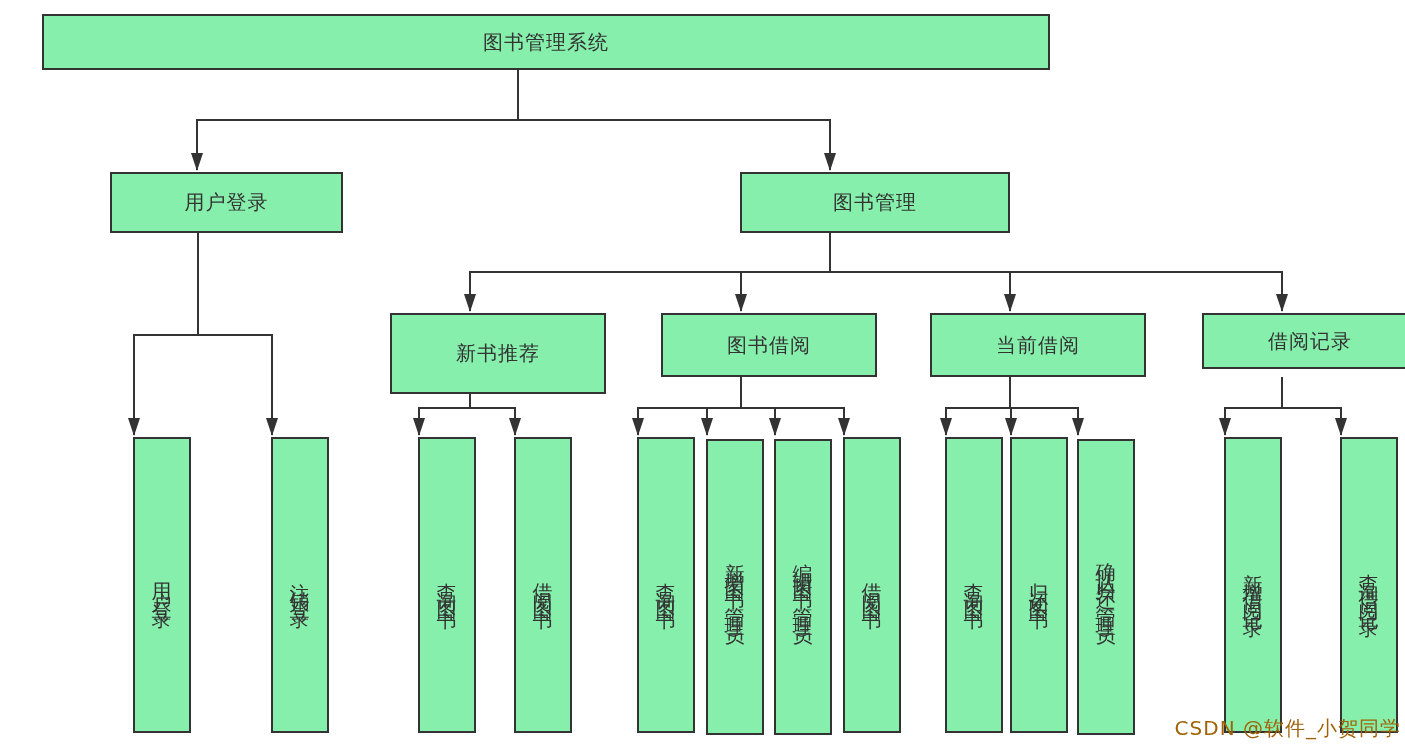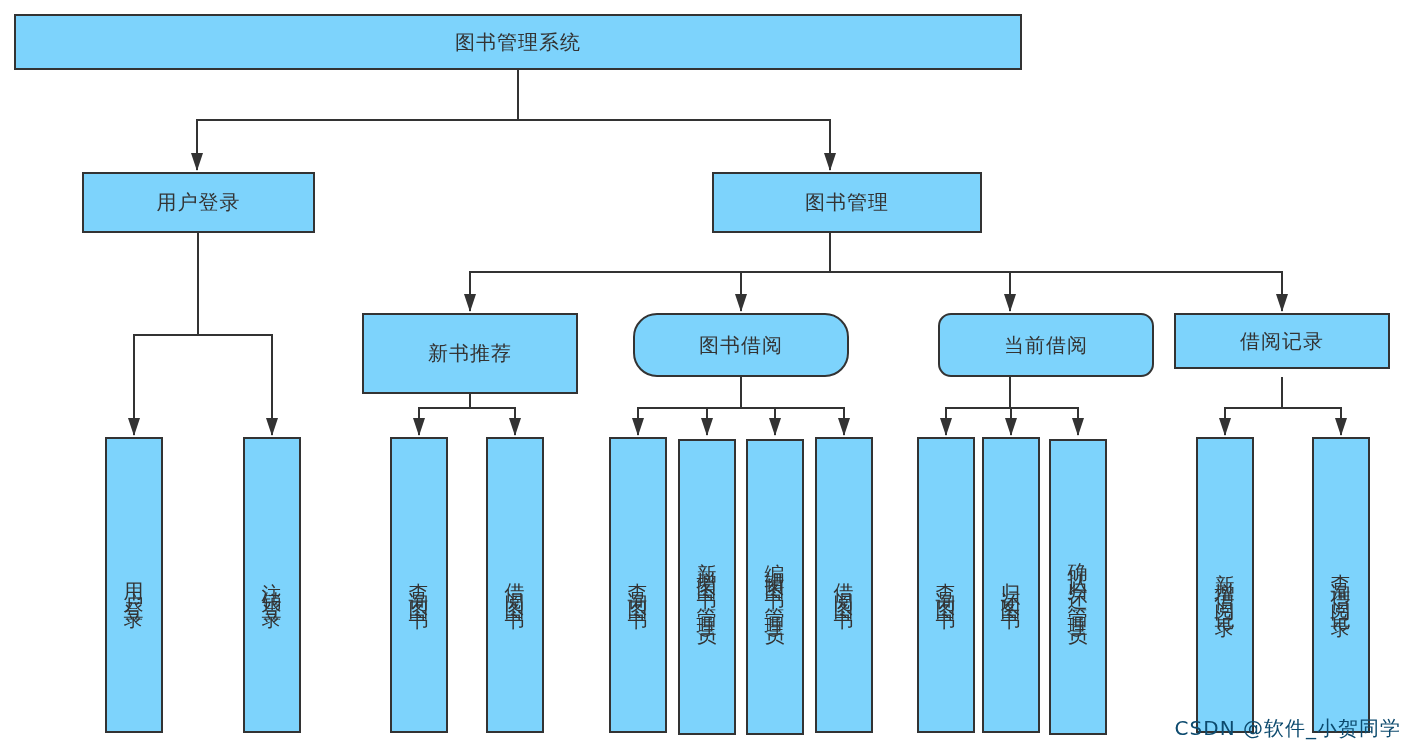--- a/index.html
+++ b/index.html
@@ -18,26 +18,27 @@
   .connectors {
     position: absolute;
     left: 0;
     top: 0;
     z-index: 1;
   }
   .node {
     position: absolute;
     box-sizing: border-box;
     border: 2px solid #333333;
-    background: #7dd3fc;
+    background: #86efac;
     display: flex;
     align-items: center;
     justify-content: center;
     color: #333333;
     z-index: 2;
+    margin-left: 28px;
   }
   .hnode {
     font-size: 20px;
     letter-spacing: 1px;
     white-space: nowrap;
   }
   .tallnode {
     width: 58px;
     height: 296px;
     top: 437px;
@@ -47,21 +48,21 @@
     font-size: 20px;
     letter-spacing: 9px;
     line-height: 1;
     color: #333333;
   }
   .watermark {
     position: absolute;
     right: 4px;
     bottom: 5px;
     font-size: 20px;
-    color: #0c4a6e;
+    color: #a16207;
     letter-spacing: 1px;
     z-index: 3;
     white-space: nowrap;
   }
 </style>
 </head>
 <body>
 
 <div class="canvas">
 
@@ -134,24 +135,24 @@
   <div class="node hnode" style="left:82px; top:172px; width:233px; height:61px;">
     <span>用户登录</span>
   </div>
   <div class="node hnode" style="left:712px; top:172px; width:270px; height:61px;">
     <span>图书管理</span>
   </div>
 
   <div class="node hnode" style="left:362px; top:313px; width:216px; height:81px;">
     <span>新书推荐</span>
   </div>
-  <div class="node hnode" style="left:633px; top:313px; width:216px; height:64px;border-radius:24px;">
+  <div class="node hnode" style="left:633px; top:313px; width:216px; height:64px;">
     <span>图书借阅</span>
   </div>
-  <div class="node hnode" style="left:938px; top:313px; width:216px; height:64px;border-radius:13px;">
+  <div class="node hnode" style="left:902px; top:313px; width:216px; height:64px;">
     <span>当前借阅</span>
   </div>
   <div class="node hnode" style="left:1174px; top:313px; width:216px; height:56px;">
     <span>借阅记录</span>
   </div>
 
   <div class="node tallnode" style="left:105px;">
     <span class="vtext">用户登录</span>
   </div>
   <div class="node tallnode" style="left:243px;">

